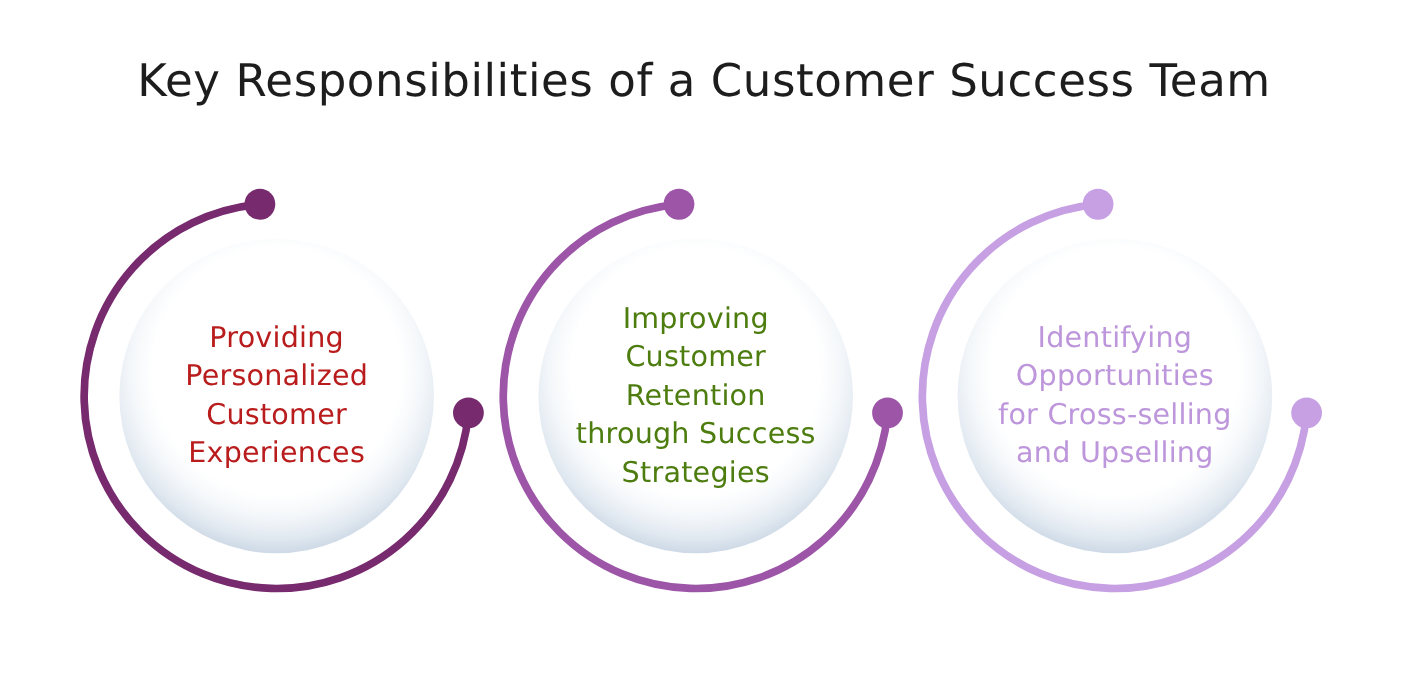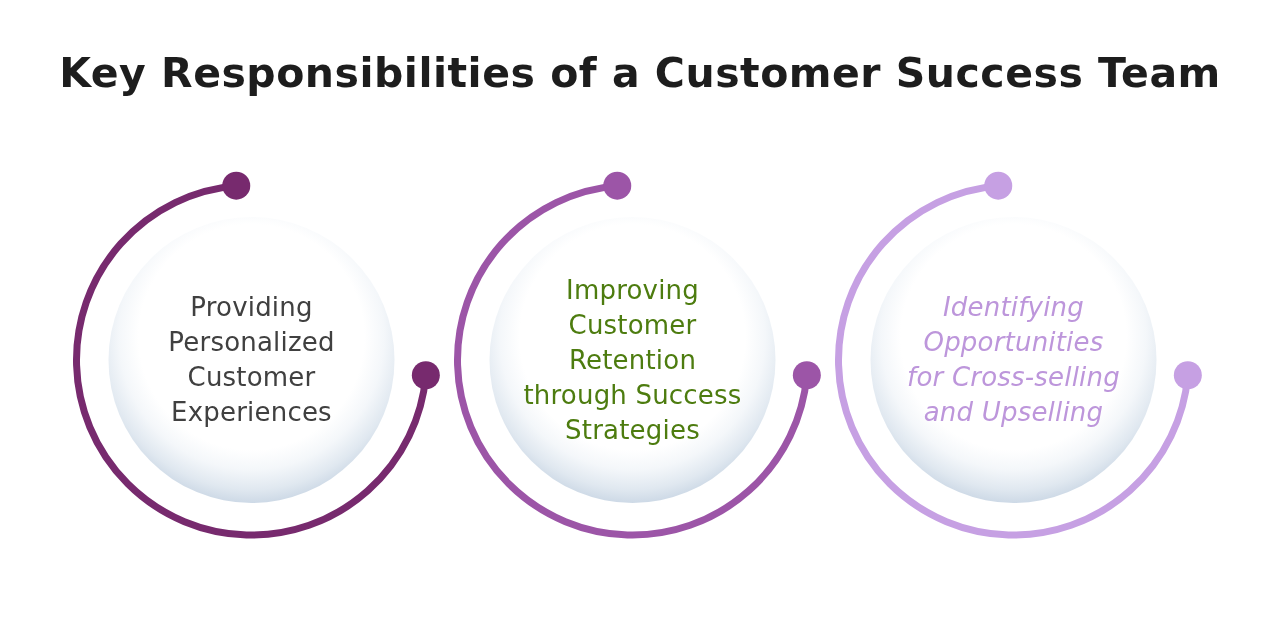--- a/index.html
+++ b/index.html
@@ -58,42 +58,42 @@
     line-height: 35px;
     font-weight: 500;
     letter-spacing: 0.2px;
   }
 </style>
 </head>
 <body>
 
 <div class="canvas">
 
-  <h1 class="title" style="color: rgb(29, 29, 29); font-weight: bold;">Key Responsibilities of a Customer Success Team</h1>
+  <h1 class="title" style="color: rgb(29, 29, 29);">Key Responsibilities of a Customer Success Team</h1>
 
   <svg width="0" height="0" style="position:absolute" aria-hidden="true">
     <defs>
       <radialGradient id="discRim" cx="50%" cy="42%" r="58%">
         <stop offset="0%" stop-color="#ffffff"></stop>
         <stop offset="68%" stop-color="#ffffff"></stop>
         <stop offset="80%" stop-color="#f4f7fa"></stop>
         <stop offset="92%" stop-color="#e0e8f0"></stop>
         <stop offset="100%" stop-color="#cdd9e6"></stop>
       </radialGradient>
     </defs>
   </svg>
 
   <div class="unit unit-1">
     <svg width="381" height="400" viewBox="0 0 381 400">
       <circle cx="190.5" cy="210" r="143" fill="url(#discRim)"></circle>
       <path d="M 175.25 35.67 A 175 175 0 1 0 364.83 225.25" fill="none" stroke-width="7" stroke="#772A6E"></path>
       <circle cx="175.25" cy="35.67" r="14" fill="#772A6E"></circle>
       <circle cx="364.83" cy="225.25" r="14" fill="#772A6E"></circle>
     </svg>
-    <div class="label" style="color: #404040;">Providing
+    <div class="label" style="color: #b91c1c;">Providing
 Personalized
 Customer
 Experiences</div>
   </div>
 
   <div class="unit unit-2">
     <svg width="381" height="400" viewBox="0 0 381 400">
       <circle cx="190.5" cy="210" r="143" fill="url(#discRim)"></circle>
       <path d="M 175.25 35.67 A 175 175 0 1 0 364.83 225.25" fill="none" stroke-width="7" stroke="#9C55A7"></path>
       <circle cx="175.25" cy="35.67" r="14" fill="#9C55A7"></circle>
@@ -106,19 +106,19 @@
 Strategies</div>
   </div>
 
   <div class="unit unit-3">
     <svg width="381" height="400" viewBox="0 0 381 400">
       <circle cx="190.5" cy="210" r="143" fill="url(#discRim)"></circle>
       <path d="M 175.25 35.67 A 175 175 0 1 0 364.83 225.25" fill="none" stroke-width="7" stroke="#C6A0E3"></path>
       <circle cx="175.25" cy="35.67" r="14" fill="#C6A0E3"></circle>
       <circle cx="364.83" cy="225.25" r="14" fill="#C6A0E3"></circle>
     </svg>
-    <div class="label" style="color: rgb(189, 150, 219); font-style: italic;">Identifying
+    <div class="label" style="color: rgb(189, 150, 219);">Identifying
 Opportunities
 for Cross-selling
 and Upselling</div>
   </div>
 
 </div>
 
 </body></html>

